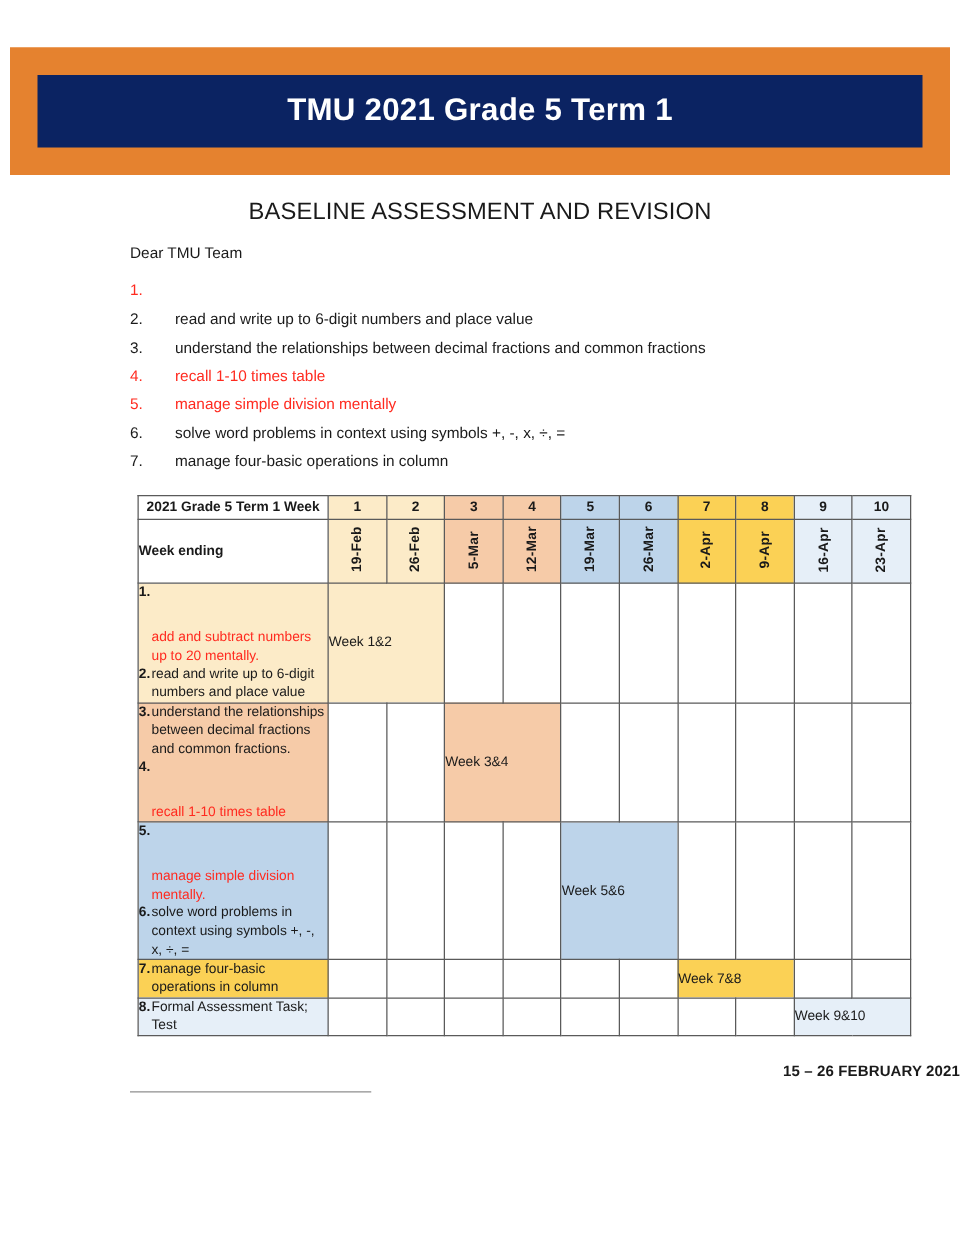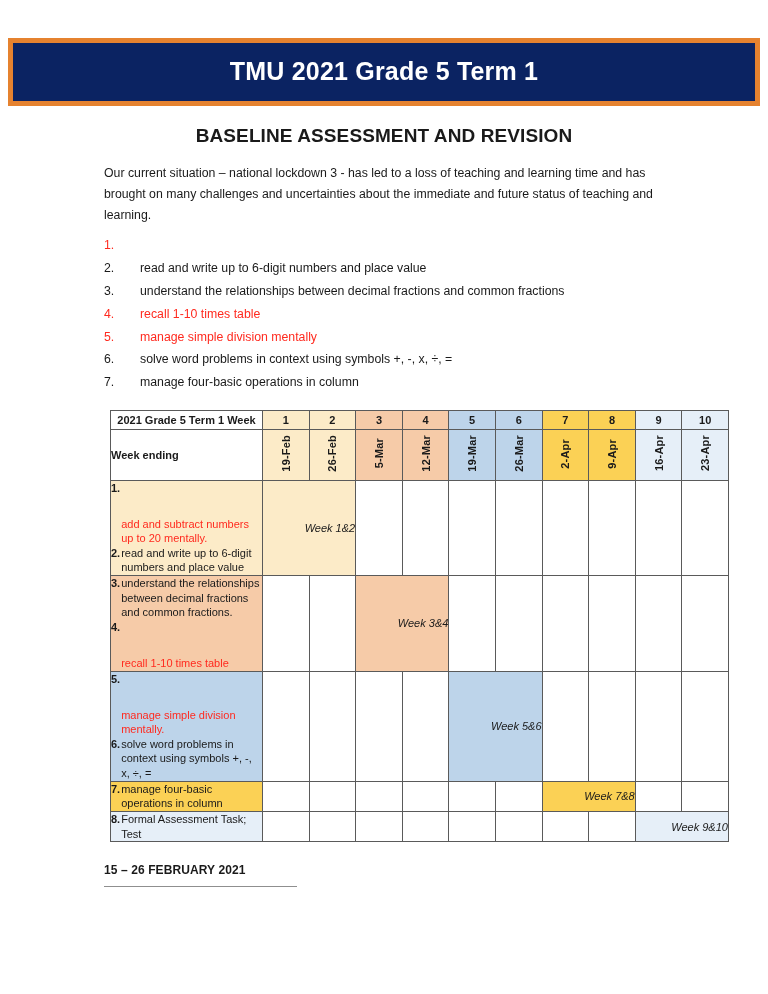--- a/index.html
+++ b/index.html
@@ -20,38 +20,38 @@
     height: 994px;
     box-sizing: border-box;
     position: relative;
   }
 
   
   .banner-wrap {
     margin: 38px 8px 0 8px;
     border: 4px solid #E5822F;
     background: #E5822F;
-    padding: 1px;
+    padding: 18px;
   }
   .banner {
     background: #0B2362;
     color: #ffffff;
     text-align: center;
     font-size: 25px;
     font-weight: bold;
     letter-spacing: 0.2px;
     padding: 16px 0 17px 0;
     line-height: 1;
   }
 
   
   .subtitle {
     text-align: center;
     font-size: 19px;
-    font-weight: bold;
+    font-weight: normal;
     color: #1a1a1a;
     margin-top: 19px;
     letter-spacing: 0.1px;
   }
 
   
   .body-area {
     margin: 0 88px 0 104px;
     font-size: 12.3px;
     line-height: 1.0;
@@ -152,39 +152,39 @@
   }
   .obj .on {
     font-weight: bold;
     flex: 0 0 auto;
     padding-right: 1px;
   }
   .obj.red .ot { color: #FF2A1F; margin-top: 36px; }
   .obj .ot { display: block; }
 
   td.weekcell {
-    text-align: right;
+    text-align: left;
     font-size: 11.5px;
     color: #1a1a1a;
-    font-style: italic;
   }
 
   
   .c-cream  { background: #FCEBC8 !important; }
   .c-peach  { background: #F6CBA8 !important; }
   .c-blue   { background: #BDD4EA !important; }
   .c-gold   { background: #FBD155 !important; }
   .c-ltblue { background: #E6EFF8 !important; }
 
   
   .footer-date {
     margin: 21px 0 0 104px;
     font-size: 12px;
     font-weight: bold;
     letter-spacing: 0.1px;
+    text-align: right;
   }
   .foot-rule {
     margin: 9px 0 0 104px;
     width: 193px;
     height: 0;
     border-top: 1px solid #8f8f8f;
   }
   .footnote {
     margin: 10px 0 0 104px;
     font-size: 10px;
@@ -203,21 +203,21 @@
 
 <div class="page">
 
   <div class="banner-wrap">
     <div class="banner">TMU 2021 Grade 5 Term 1</div>
   </div>
 
   <div class="subtitle">BASELINE ASSESSMENT AND REVISION</div>
 
   <div class="body-area">
-    <div class="para">Our current situation – national lockdown 3 - has led to a loss of teaching and learning time and has brought on many challenges and uncertainties about the immediate and future status of teaching and learning.</div>
+    <div class="para tight">Dear TMU Team</div>
 
     <ul class="num-list" id="objective-list">
         <li class="red">
           <span class="n">1.</span>
         </li>
         <li>
           <span class="n">2.</span>
           <span>read and write up to 6-digit numbers and place value</span>
         </li>
         <li>

